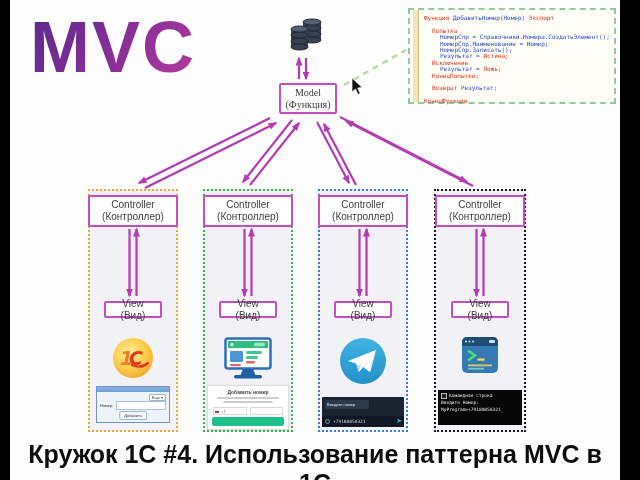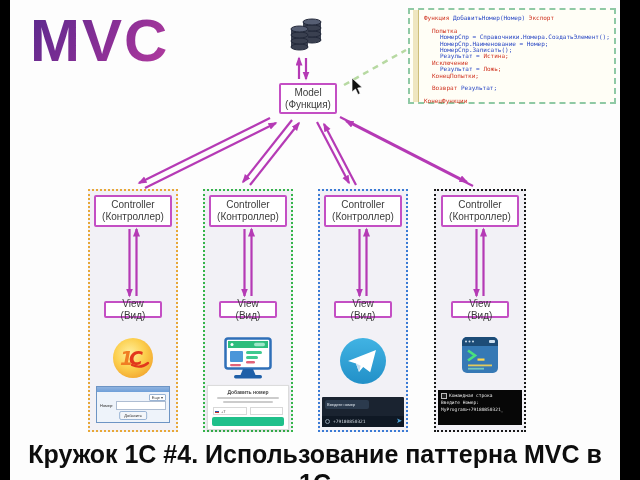--- a/index.html
+++ b/index.html
@@ -3,51 +3,51 @@
 <meta charset="utf-8">
 <style>
   html,body{margin:0;padding:0;background:#888;}
   .stage{position:relative;width:640px;height:480px;background:#fdfdfd;overflow:hidden;
          font-family:"Liberation Sans",sans-serif;}
   .bar{position:absolute;top:0;height:480px;background:#000;}
   .bar-left{left:0;width:10px;}
   .bar-right{left:620px;width:20px;}
 
   
-  .mvc{position:absolute;left:30px;top:8px;font-size:60px;font-weight:bold;line-height:1.1;
+  .mvc{position:absolute;left:30px;top:8px;font-size:72px;font-weight:bold;line-height:1.1;
        letter-spacing:2px;background:linear-gradient(125deg,#5e2a8e 5%,#8a2f96 55%,#b03a9e 95%);
        -webkit-background-clip:text;background-clip:text;color:transparent;}
 
   
   .code-panel{position:absolute;left:408px;top:8px;width:208px;height:96px;background:#fffef6;
               border:2px dashed #8fc9a5;box-sizing:border-box;}
   .gutter{position:absolute;left:3px;top:0;bottom:0;width:5px;background:#efe6c0;border-right:1px solid #cdbd7a;}
   .code{position:absolute;left:14px;top:5px;right:4px;}
   .cl{height:6.4px;font-size:6px;line-height:6.4px;white-space:nowrap;
       font-family:"DejaVu Sans Mono",monospace;color:#1a1a1a;}
   .kw{color:#d03522;}
   .idn{color:#2947c4;}
   .lit{color:#d03522;}
   .in1{padding-left:8px;}
   .in2{padding-left:16px;}
 
   
   .node{position:absolute;box-sizing:border-box;background:#fff;border:2px solid #c44fc4;
         border-radius:2px;display:flex;flex-direction:column;align-items:center;justify-content:center;
         font-size:10px;line-height:1.2;color:#3d3d3d;z-index:6;text-align:center;}
-  .model-box{left:279px;top:83px;width:58px;height:31px;}
+  .model-box{left:279px;top:83px;width:58px;height:31px;font-family:Liberation Serif, serif;}
 
   
   .col{position:absolute;top:189px;height:243px;box-sizing:border-box;background:#f2f1f6;
        border:2px dotted #999;z-index:1;}
   .col-0{left:88px;width:90px;border-color:#e8a837;}
   .col-1{left:203px;width:90px;border-color:#35b54a;}
   .col-2{left:318px;width:90px;border-color:#3a7bd5;}
   .col-3{left:434px;width:92px;border-color:#1a1a1a;}
-  .ctrl-box{left:50%;transform:translateX(-50%);top:4px;width:78px;height:32px;}
+  .ctrl-box{left:50%;transform:translateX(-50%);top:4px;width:90px;height:32px;}
   .view-box{left:50%;transform:translateX(-50%);top:110px;width:58px;height:17px;}
   .icon-wrap{position:absolute;top:146px;left:50%;transform:translateX(-50%);z-index:2;}
 
   
   .overlay{position:absolute;left:0;top:0;width:640px;height:480px;z-index:4;pointer-events:none;}
   .dbicon{position:absolute;left:286px;top:16px;z-index:6;}
 
   
   .shot{position:absolute;left:50%;transform:translateX(-50%);z-index:2;box-sizing:border-box;}
   

